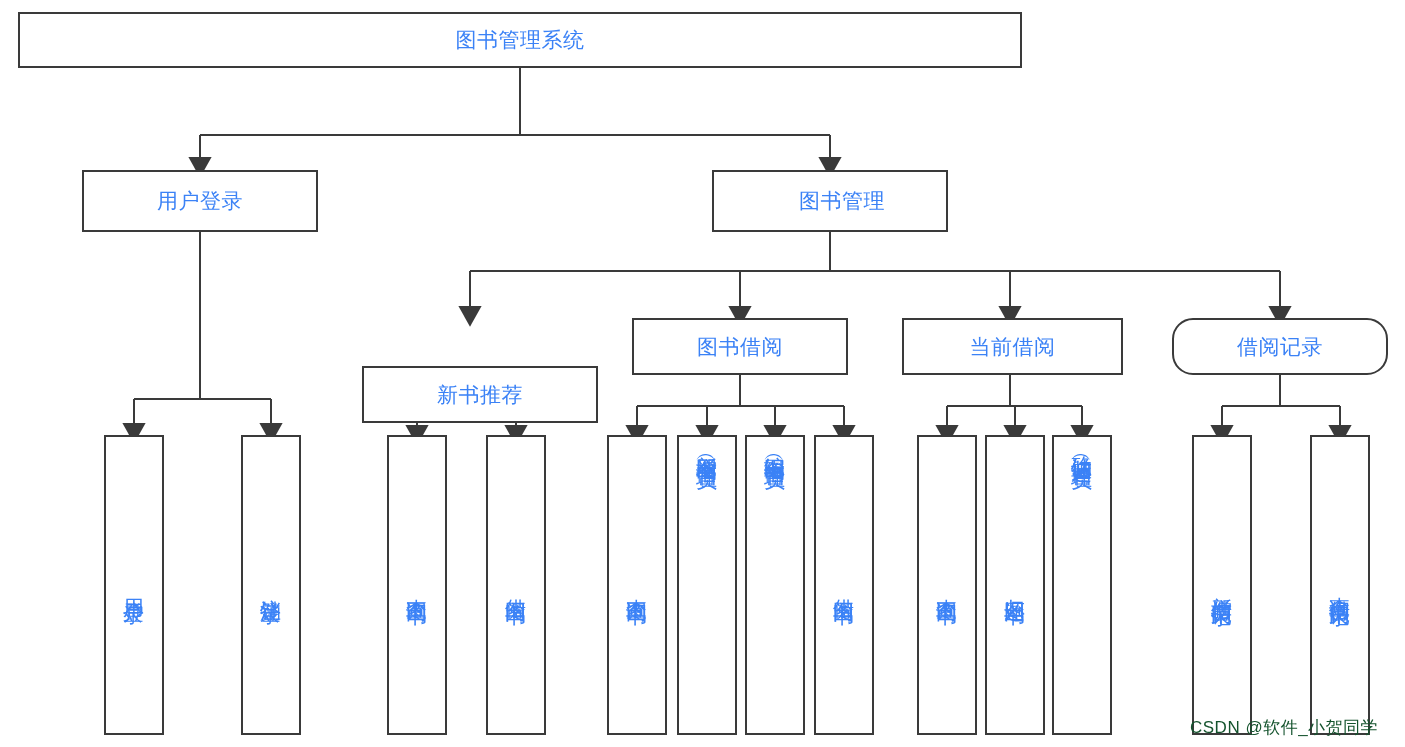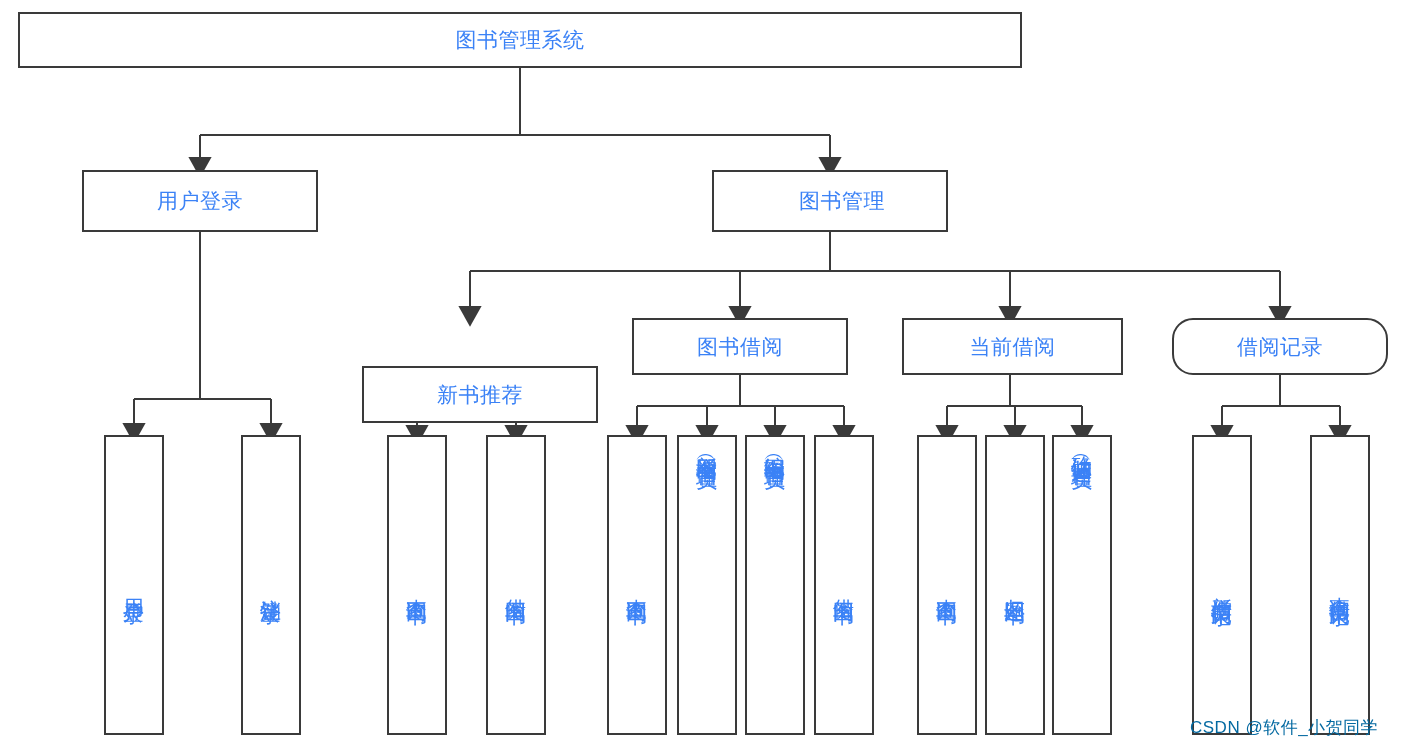--- a/index.html
+++ b/index.html
@@ -187,15 +187,15 @@
   <div class="node vertical" id="node-leaf-10" style="left: 1052px; top: 435px; width: 60px; height: 300px;">
     <span class="node-label">确认归还（管理员）</span>
   </div>
   <div class="node vertical centered" id="node-leaf-11" style="left: 1192px; top: 435px; width: 60px; height: 300px;">
     <span class="node-label">新增借阅记录</span>
   </div>
   <div class="node vertical centered" id="node-leaf-12" style="left: 1310px; top: 435px; width: 60px; height: 300px;">
     <span class="node-label">查询借阅记录</span>
   </div>
 
-  <div class="watermark" style="left: 1190px; top: 716px; color: #0369a1;">CSDN @软件_小贺同学</div>
+  <div class="watermark" style="left: 1190px; top: 716px; color: #14532d;">CSDN @软件_小贺同学</div>
 
 </div>
 
 </body></html>

